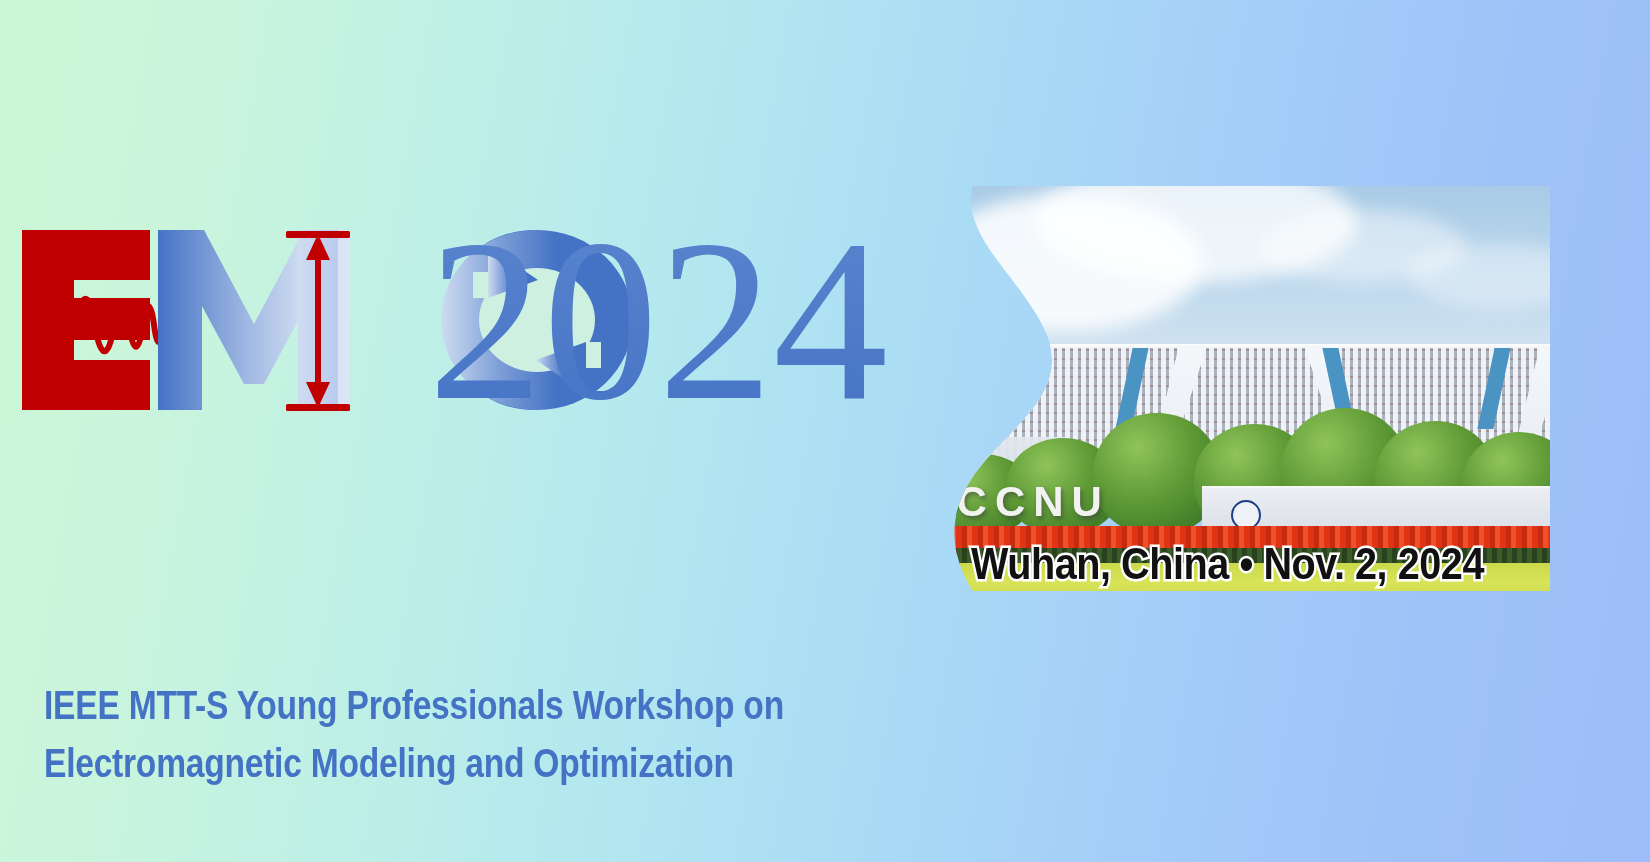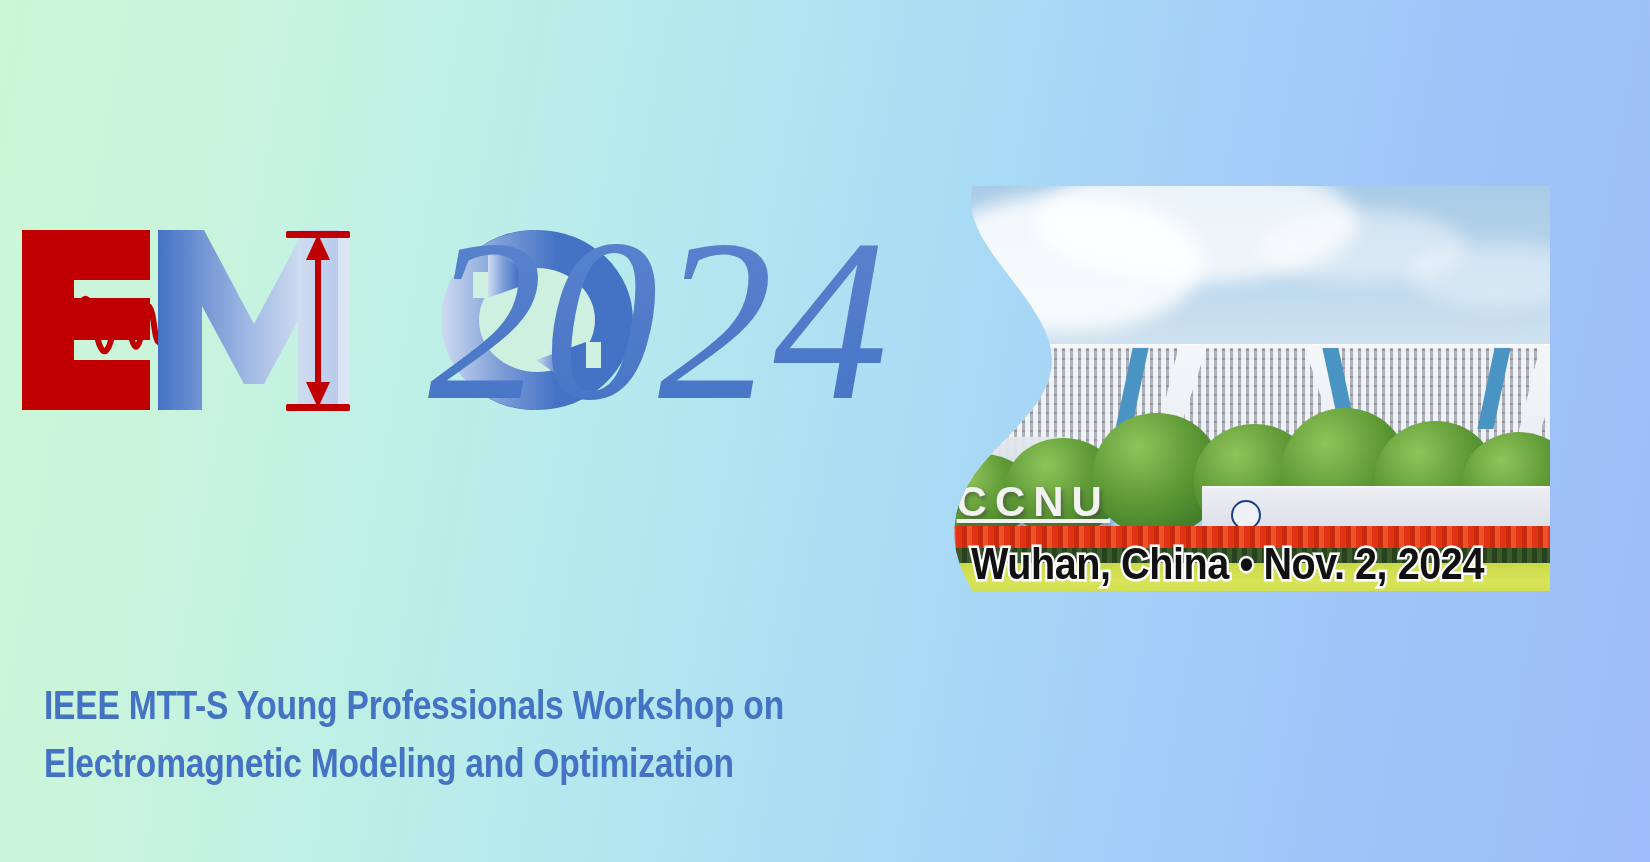--- a/index.html
+++ b/index.html
@@ -32,21 +32,20 @@
     position: absolute;
     left: 18px;
     top: 228px;
     width: 900px;
   }
 
   .logo-row {
     position: relative;
     height: 190px;
     width: 900px;
-    font-style: italic;
   }
 
   .logo-svg { display: block; }
 
   .subtitle {
     position: absolute;
     left: 26px;
     top: 448px;
     width: 880px;
     color: #4472c4;
@@ -210,21 +209,20 @@
     height: 16%;
     color: #f2f2f0;
     font-family: "Liberation Sans", sans-serif;
     font-weight: bold;
     font-size: 42px;
     letter-spacing: 8px;
     text-shadow: 2px 3px 4px rgba(60,60,60,.55);
     white-space: nowrap;
     display: flex;
     align-items: center;
-    text-decoration: underline;
   }
 
   .flowerbed {
     position: absolute;
     left: -2%;
     top: 84%;
     width: 104%;
     height: 7%;
     background:
       repeating-linear-gradient(90deg,

